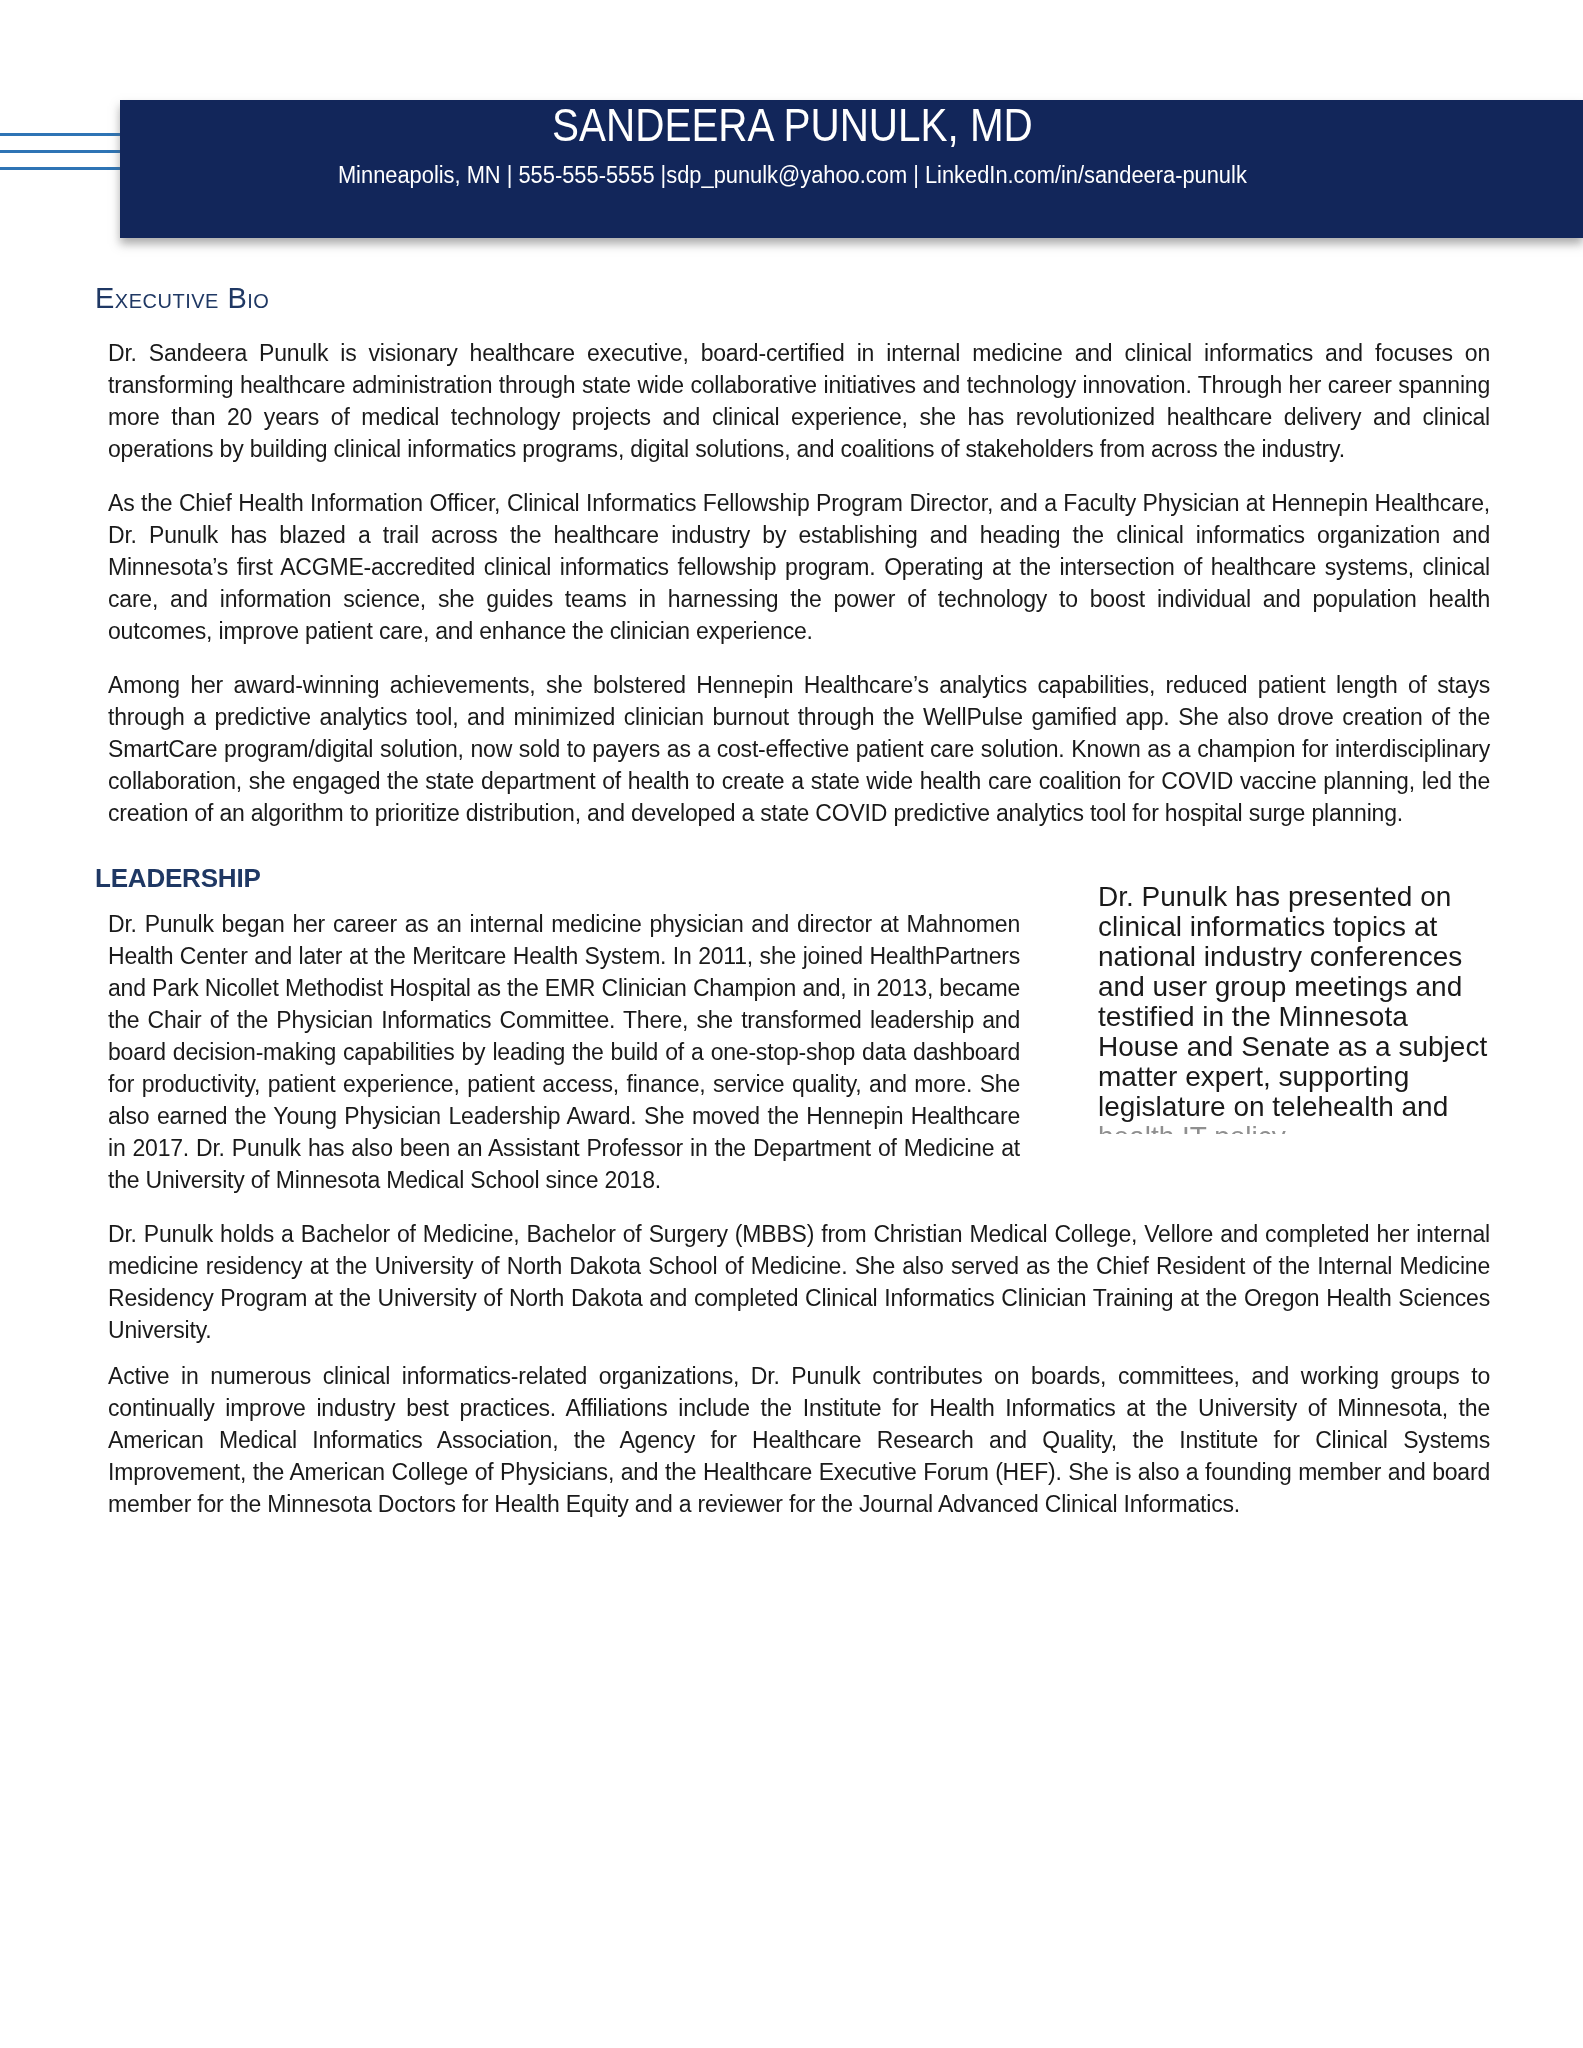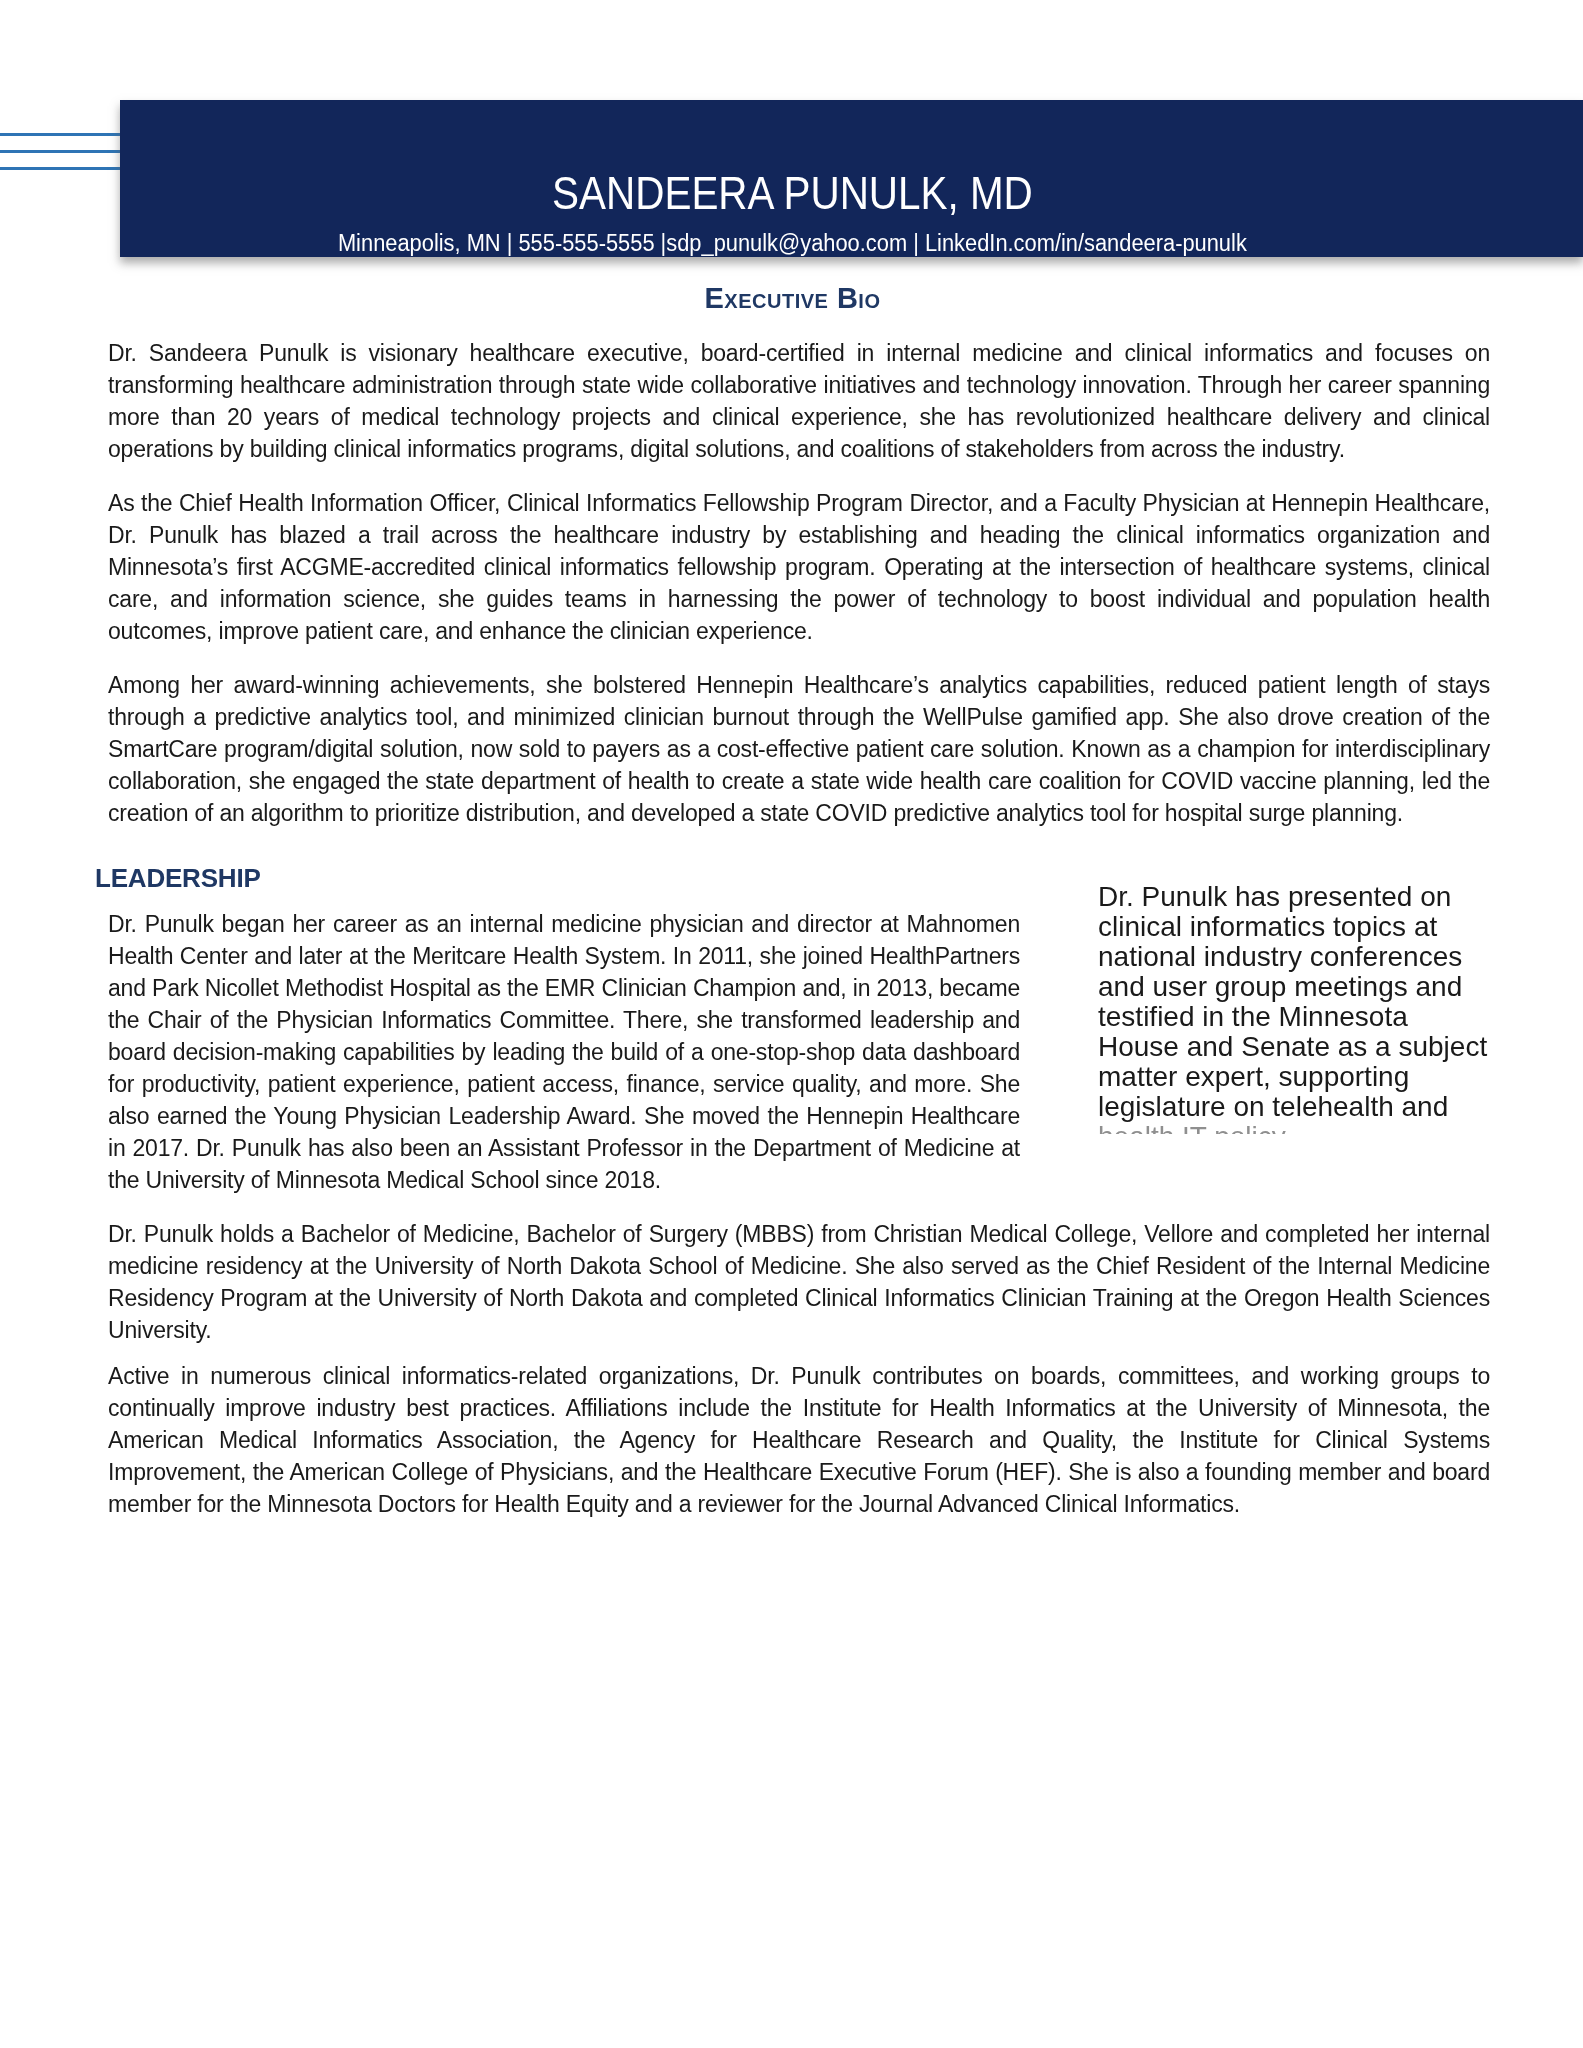--- a/index.html
+++ b/index.html
@@ -7,40 +7,40 @@
     position:relative; width:1583px; height:2048px; background:#ffffff;
     font-family:"Liberation Sans", sans-serif; color:var(--text-color,#1a1a1a);
     overflow:hidden;
   }
   
   .accents { position:absolute; left:0; top:133px; width:121px; }
   .accent-line { width:121px; height:3px; background:var(--accent-line,#2e74b5); margin-bottom:14px; }
 
   
   .header {
-    position:absolute; top:100px; left:120px; right:0; height:157px;
+    position:absolute; top:100px; left:120px; right:0; height:138px;
     background:var(--header-bg,#12265a);
     box-shadow:0 6px 9px rgba(90,90,90,0.5);
-    display:flex; flex-direction:column; justify-content:flex-end; align-items:center;
+    display:flex; flex-direction:column; justify-content:flex-start; align-items:center;
     padding-right:119px; box-sizing:border-box;
   }
   .header-title {
     color:var(--header-text,#ffffff); font-size:47px; font-weight:400; line-height:1.05;
     transform:scaleX(0.86); transform-origin:center; white-space:nowrap; margin:0;
   }
   .header-contact {
     color:var(--header-text,#ffffff); font-size:23px; margin-top:13px;
     transform:scaleX(0.95); transform-origin:center; white-space:nowrap;
   }
 
   .content { position:absolute; top:257px; left:95px; width:1395px; }
 
   .bio-heading {
-    text-align:center; font-variant:small-caps; color:var(--heading-color,#1f3864);
-    font-size:29px; font-weight:700; margin:25px 0 0 0; letter-spacing:0.5px;
+    text-align:left; font-variant:small-caps; color:var(--heading-color,#1f3864);
+    font-size:29px; font-weight:400; margin:25px 0 0 0; letter-spacing:0.5px;
   }
   .section-heading {
     color:var(--heading-color,#1f3864); font-size:26px; font-weight:700;
     margin:34px 0 0 0; letter-spacing:-0.2px;
   }
   .para {
     font-size:23px; line-height:32px; text-align:justify;
     margin:22px 0 0 13px; letter-spacing:-0.2px;
   }
   .para.after-heading { margin-top:14px; }

